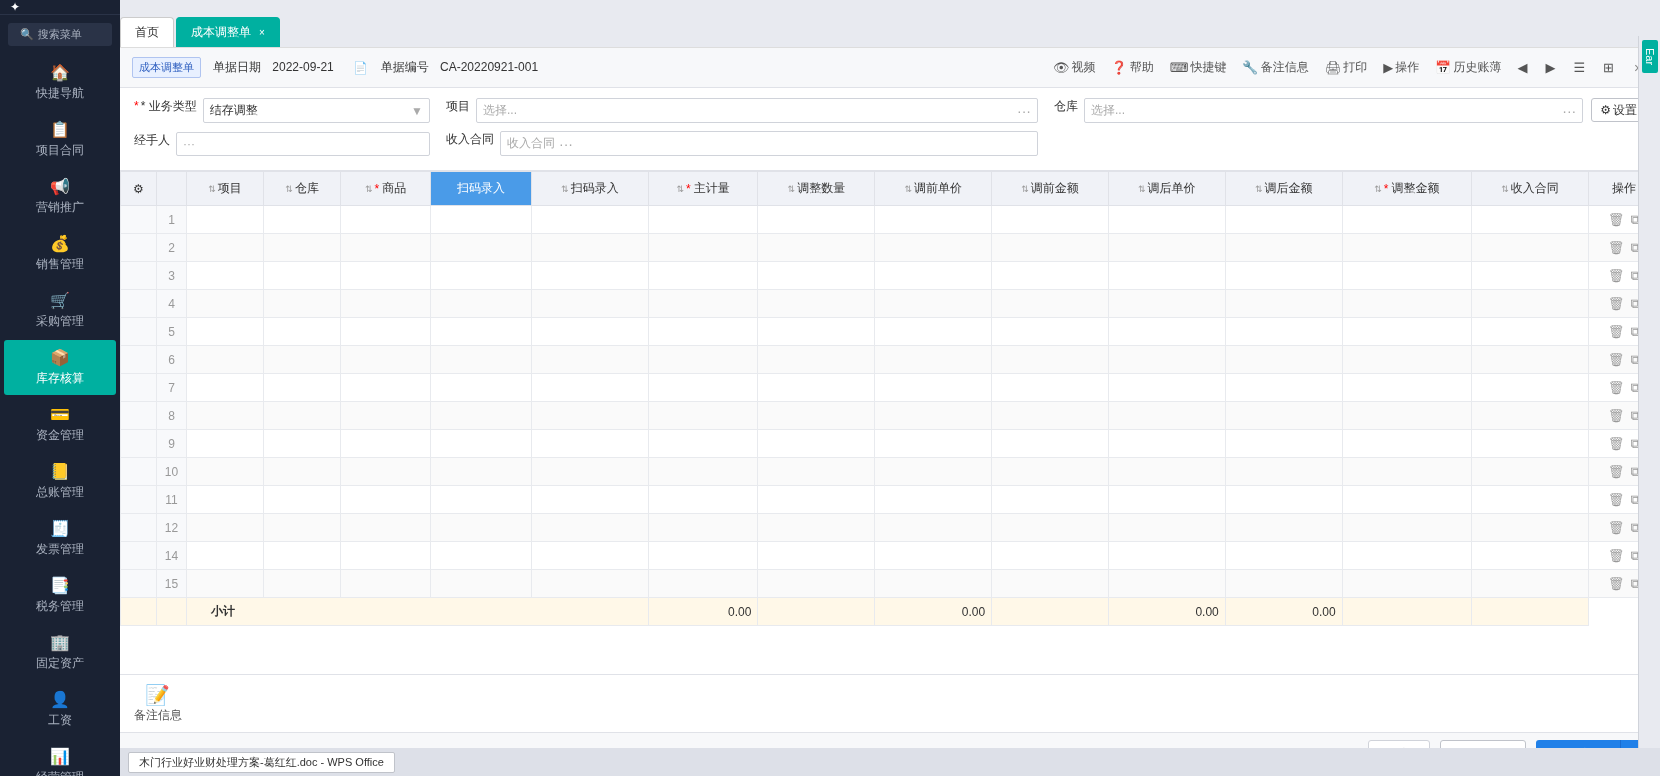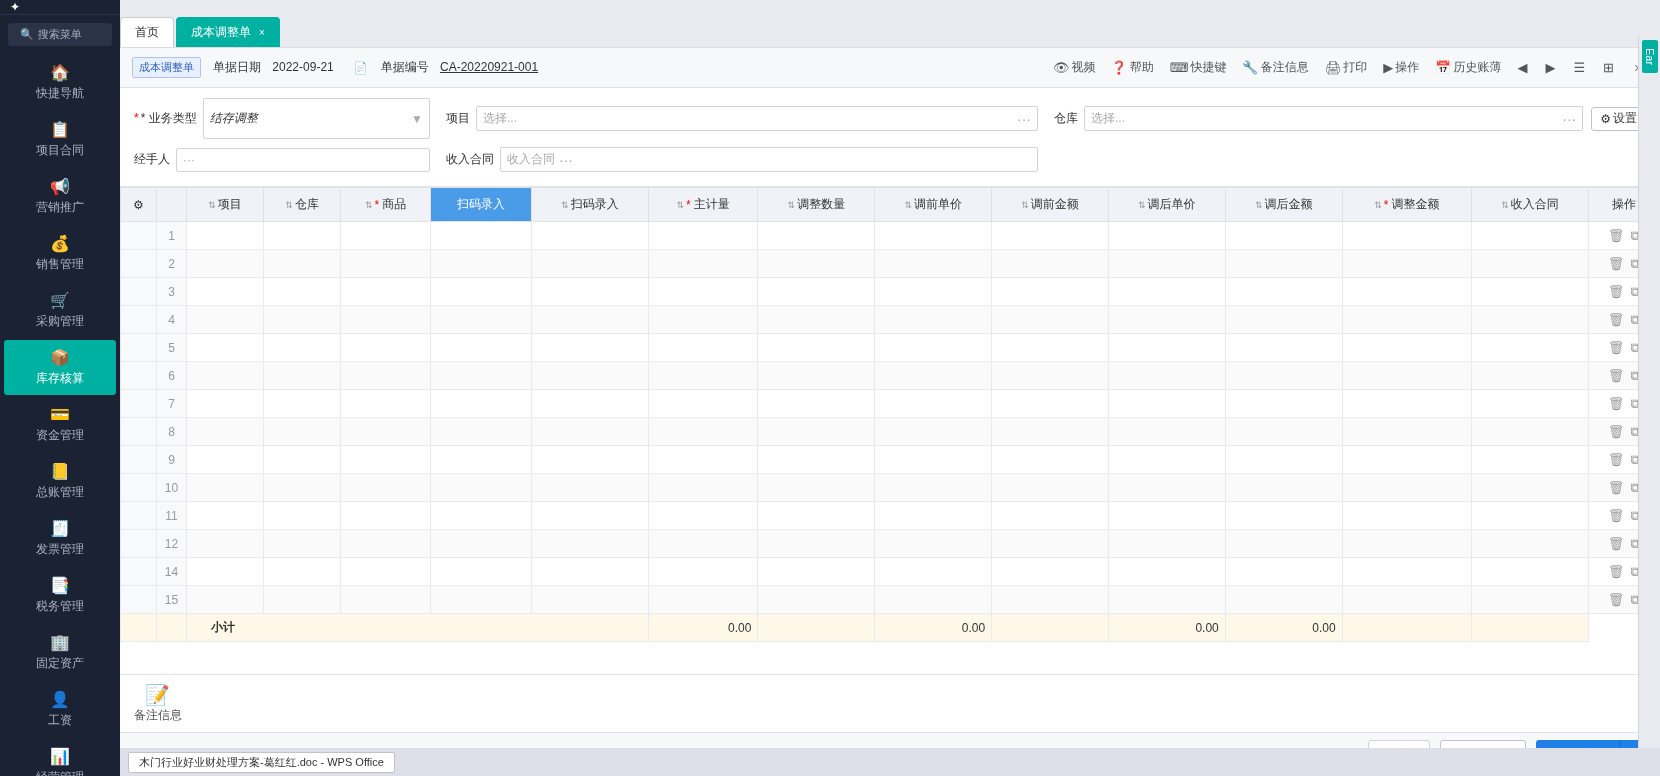--- a/index.html
+++ b/index.html
@@ -159,21 +159,21 @@
       flex-shrink: 0;
     }
     .form-row {
       display: flex;
       align-items: center;
       margin-bottom: 8px;
       gap: 16px;
     }
     .form-field {
       display: flex;
-      align-items: center;
+      align-items: flex-start;
       flex: 1;
     }
     .form-field label {
       font-size: 12px;
       color: #333;
       white-space: nowrap;
       margin-right: 6px;
     }
     .form-field label.required::before {
       content: '*';
@@ -200,25 +200,24 @@
       color: #aaa;
       font-size: 14px;
       margin-left: 4px;
       cursor: pointer;
     }
     .form-input-select {
       display: flex;
       align-items: center;
       border: 1px solid #d0d3da;
       border-radius: 2px;
-      padding: 11px 6px;
+      padding: 3px 6px;
       min-width: 140px;
       background: #fff;
       cursor: pointer;
-      font-style: italic;
     }
     .form-input-select .value { flex: 1; color: #333; }
     .form-input-select .arrow { color: #aaa; }
 
     
     .table-container {
       flex: 1;
       overflow-y: auto;
       overflow-x: auto;
     }
@@ -510,21 +509,21 @@
 
     <div class="toolbar">
       <span class="toolbar-label">成本调整单</span>
       <span class="toolbar-info">
         <span>单据日期</span>
         <span style="color:#333; margin-left:4px;">2022-09-21</span>
       </span>
       <span style="color:#ccc; margin-right:8px;">📄</span>
       <span class="toolbar-info">
         <span>单据编号</span>
-        <span style="color:#333; margin-left:4px;text-decoration:underline;">CA-20220921-001</span>
+        <span style="color:#333; margin-left:4px;">CA-20220921-001</span>
       </span>
 
       <div class="toolbar-right">
         <div class="toolbar-btn">
           <span class="icon">👁</span>
           <span>视频</span>
         </div>
         <div class="toolbar-btn">
           <span class="icon">❓</span>
           <span>帮助</span>

